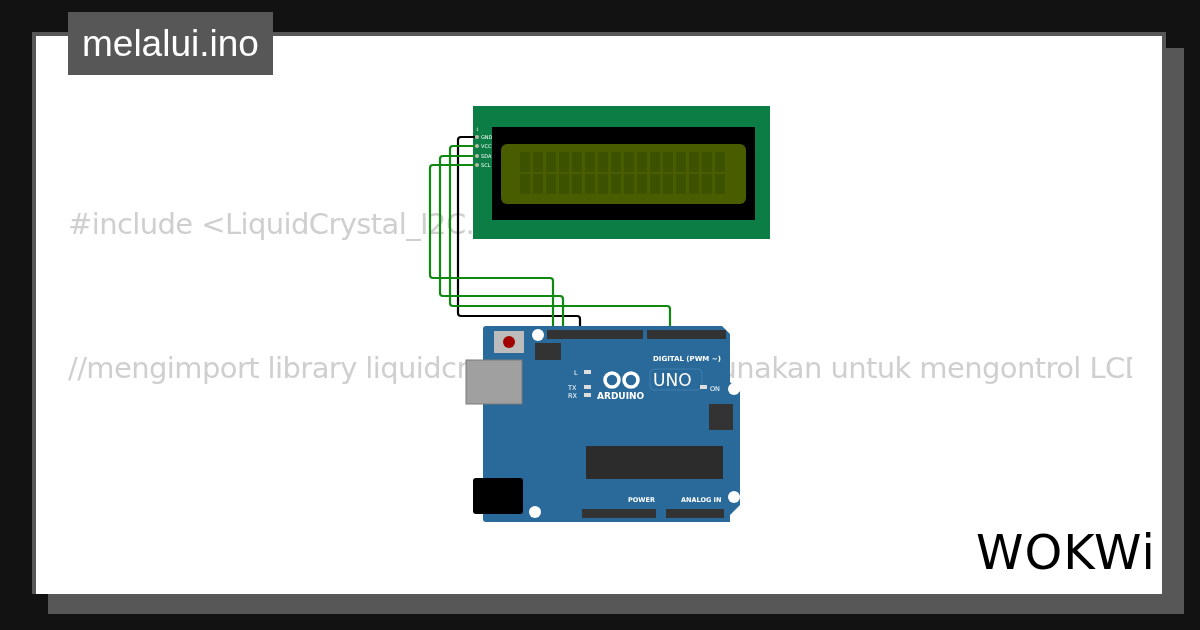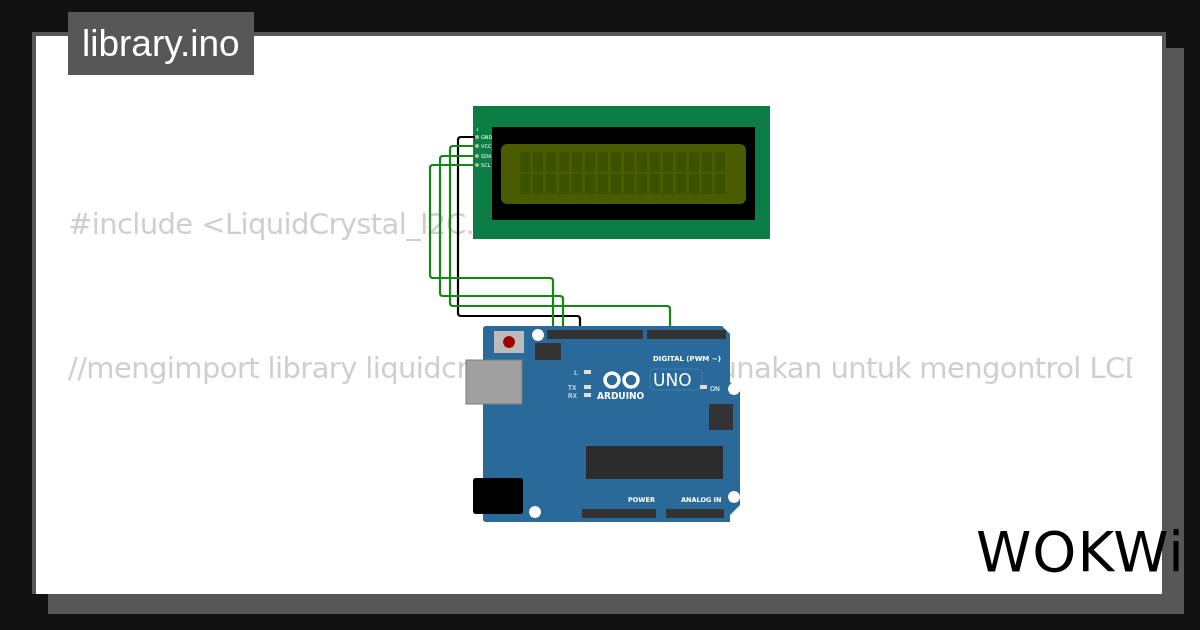--- a/index.html
+++ b/index.html
@@ -43,21 +43,21 @@
       background: #575757;
       color: #ffffff;
       font-family: "Liberation Sans", sans-serif;
       font-size: 37px;
       line-height: 63px;
     }
     .diagram { position: absolute; left: 0; top: 0; width: 1200px; height: 630px; pointer-events: none; }
     .wokwi-logo {
       position: absolute; left: 976px; top: 528px;
       font-family: "DejaVu Sans", sans-serif;
-      font-size: 56px; font-weight: normal;
+      font-size: 48px; font-weight: normal;
       letter-spacing: 1px;
       color: #000;
       line-height: 48px;
     }
   </style>
 </head>
 <body>
 
 <div class="shadow-page"></div>
 
@@ -72,21 +72,21 @@
       
       
       
       
       
       
     </div>
   </div>
 </div>
 
-<div class="file-tab">library.ino</div>
+<div class="file-tab">melalui.ino</div>
 
 <svg class="diagram" width="1200" height="630" viewBox="0 0 1200 630" xmlns="http://www.w3.org/2000/svg">
 
   <g>
     <rect x="473" y="106" width="297" height="133" fill="#0b7d45"></rect>
     <rect x="492" y="127" width="263" height="93" fill="#000"></rect>
     <rect x="501" y="144" width="245" height="60" rx="6" fill="#4a5c00"></rect>
     <g fill="#3d5200">
 
       <g id="lcd-cells">

